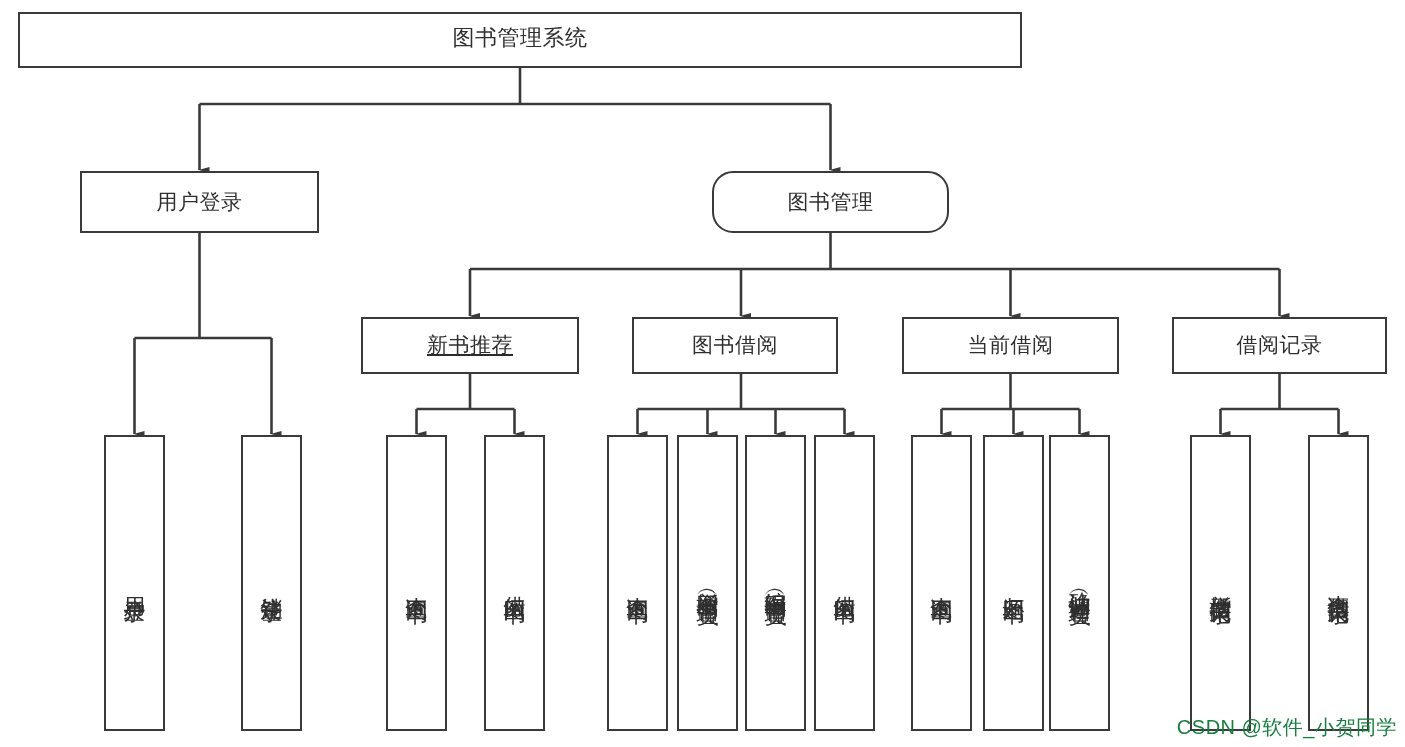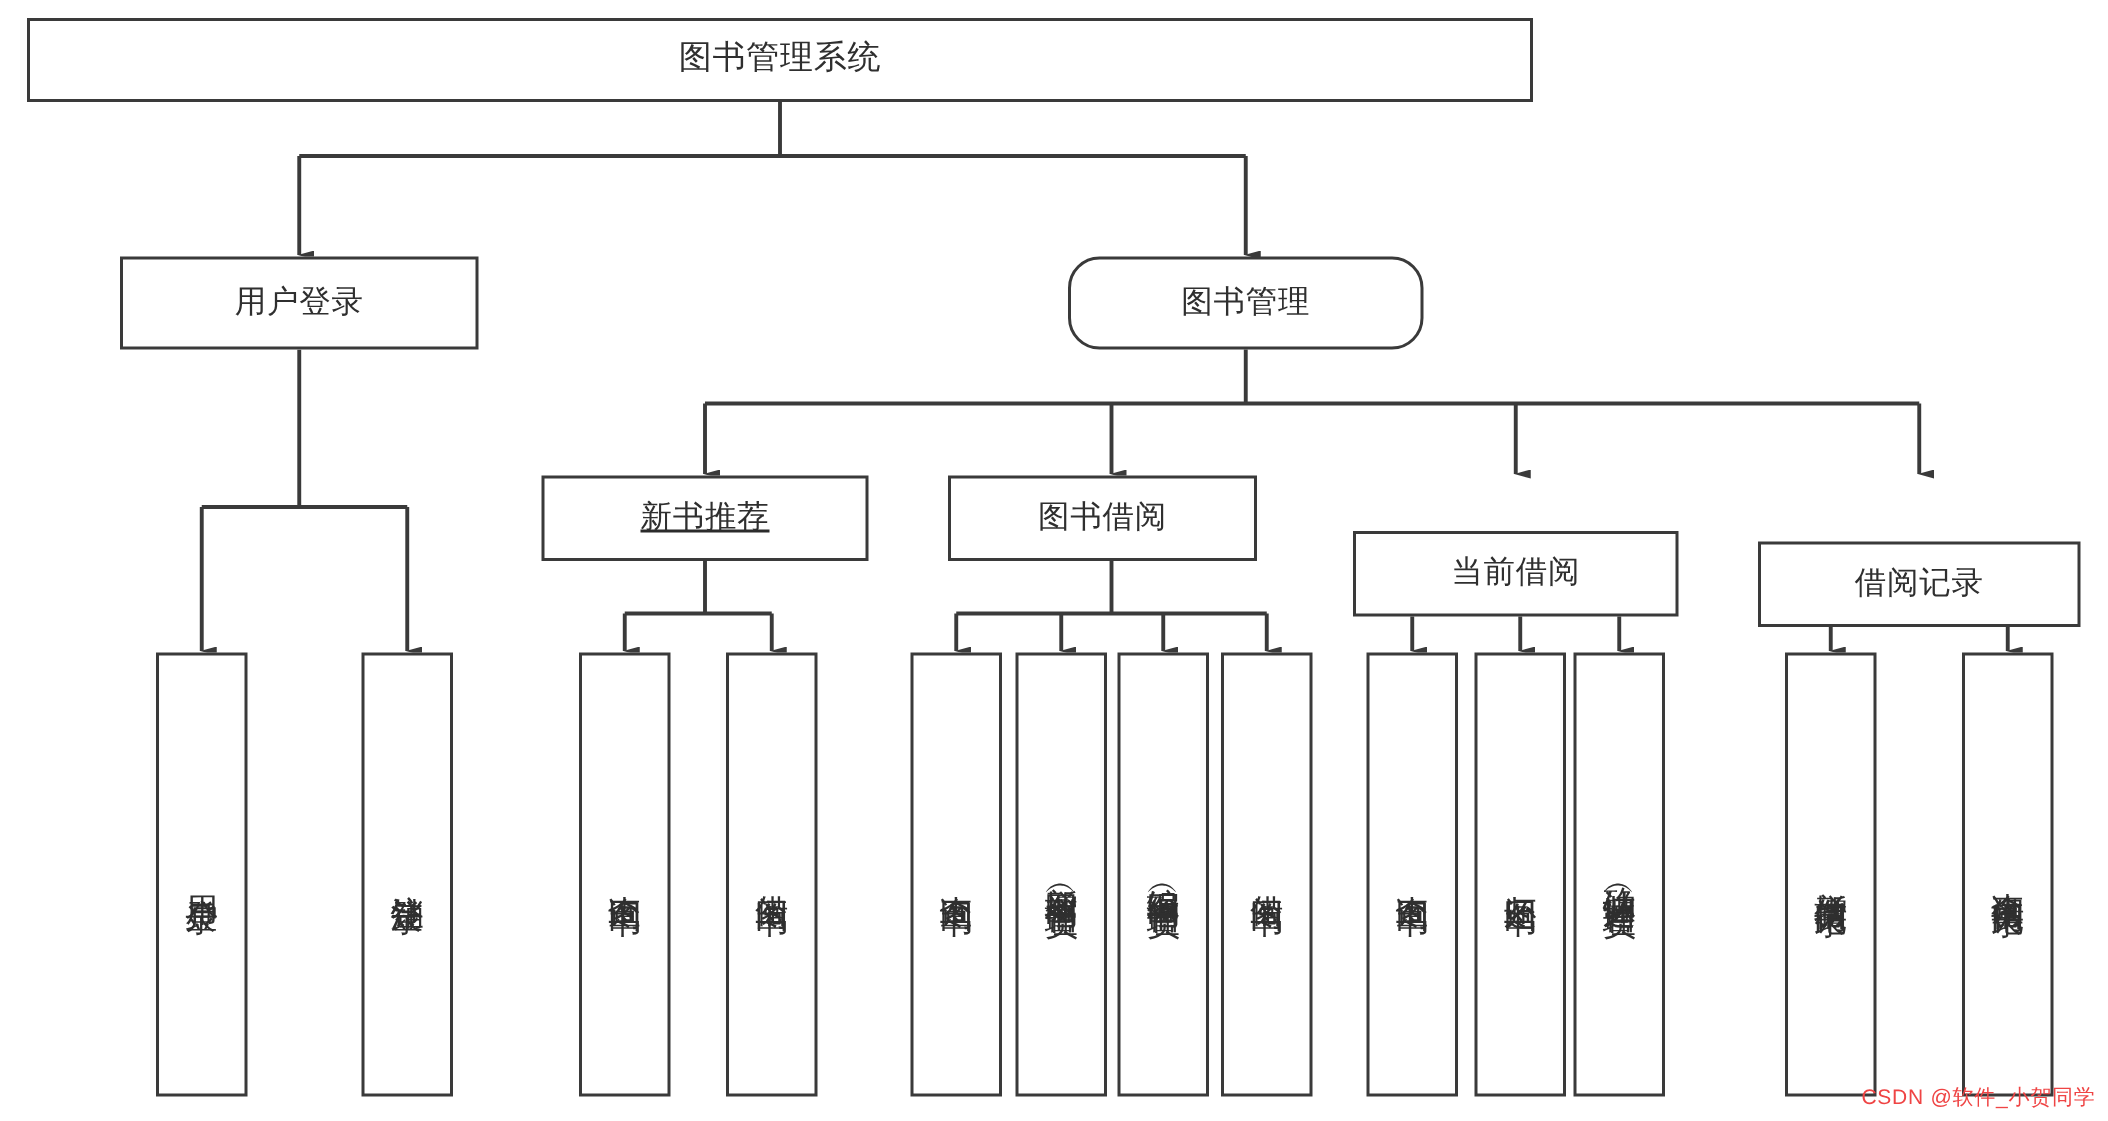--- a/index.html
+++ b/index.html
@@ -62,22 +62,22 @@
     text-orientation: upright;
     font-size: 22px;
     line-height: 1.28;
     letter-spacing: 2px;
     max-height: 100%;
   }
   #watermark {
     position: absolute;
     right: 8px;
     bottom: 6px;
-    font-size: 14px;
-    color: #ef4444;
+    font-size: 20px;
+    color: #15803d;
     letter-spacing: 0.5px;
     z-index: 5;
     white-space: nowrap;
     font-family: "Liberation Sans", "DejaVu Sans", sans-serif;
   }
 </style>
 </head>
 <body>
 
 <div id="diagram-root">
@@ -135,24 +135,24 @@
   <div class="node horizontal" style="left: 712px; top: 171px; width: 237px; height: 62px; border-radius: 21px;">
     <span class="node-label">图书管理</span>
   </div>
 
   <div class="node horizontal" style="left: 361px; top: 317px; width: 218px; height: 57px; text-decoration: underline;">
     <span class="node-label">新书推荐</span>
   </div>
   <div class="node horizontal" style="left: 632px; top: 317px; width: 206px; height: 57px;">
     <span class="node-label">图书借阅</span>
   </div>
-  <div class="node horizontal" style="left: 902px; top: 317px; width: 217px; height: 57px; margin-top: 37px;">
+  <div class="node horizontal" style="left: 902px; top: 317px; width: 217px; height: 57px;">
     <span class="node-label">当前借阅</span>
   </div>
-  <div class="node horizontal" style="left: 1172px; top: 317px; width: 215px; height: 57px; margin-top: 44px;">
+  <div class="node horizontal" style="left: 1172px; top: 317px; width: 215px; height: 57px;">
     <span class="node-label">借阅记录</span>
   </div>
 
   <div class="node vertical" style="left: 104px; top: 435px; width: 61px; height: 296px;">
     <span class="node-label">用户登录</span>
   </div>
   <div class="node vertical" style="left: 241px; top: 435px; width: 61px; height: 296px;">
     <span class="node-label">注销登录</span>
   </div>
   <div class="node vertical" style="left: 386px; top: 435px; width: 61px; height: 296px;">

